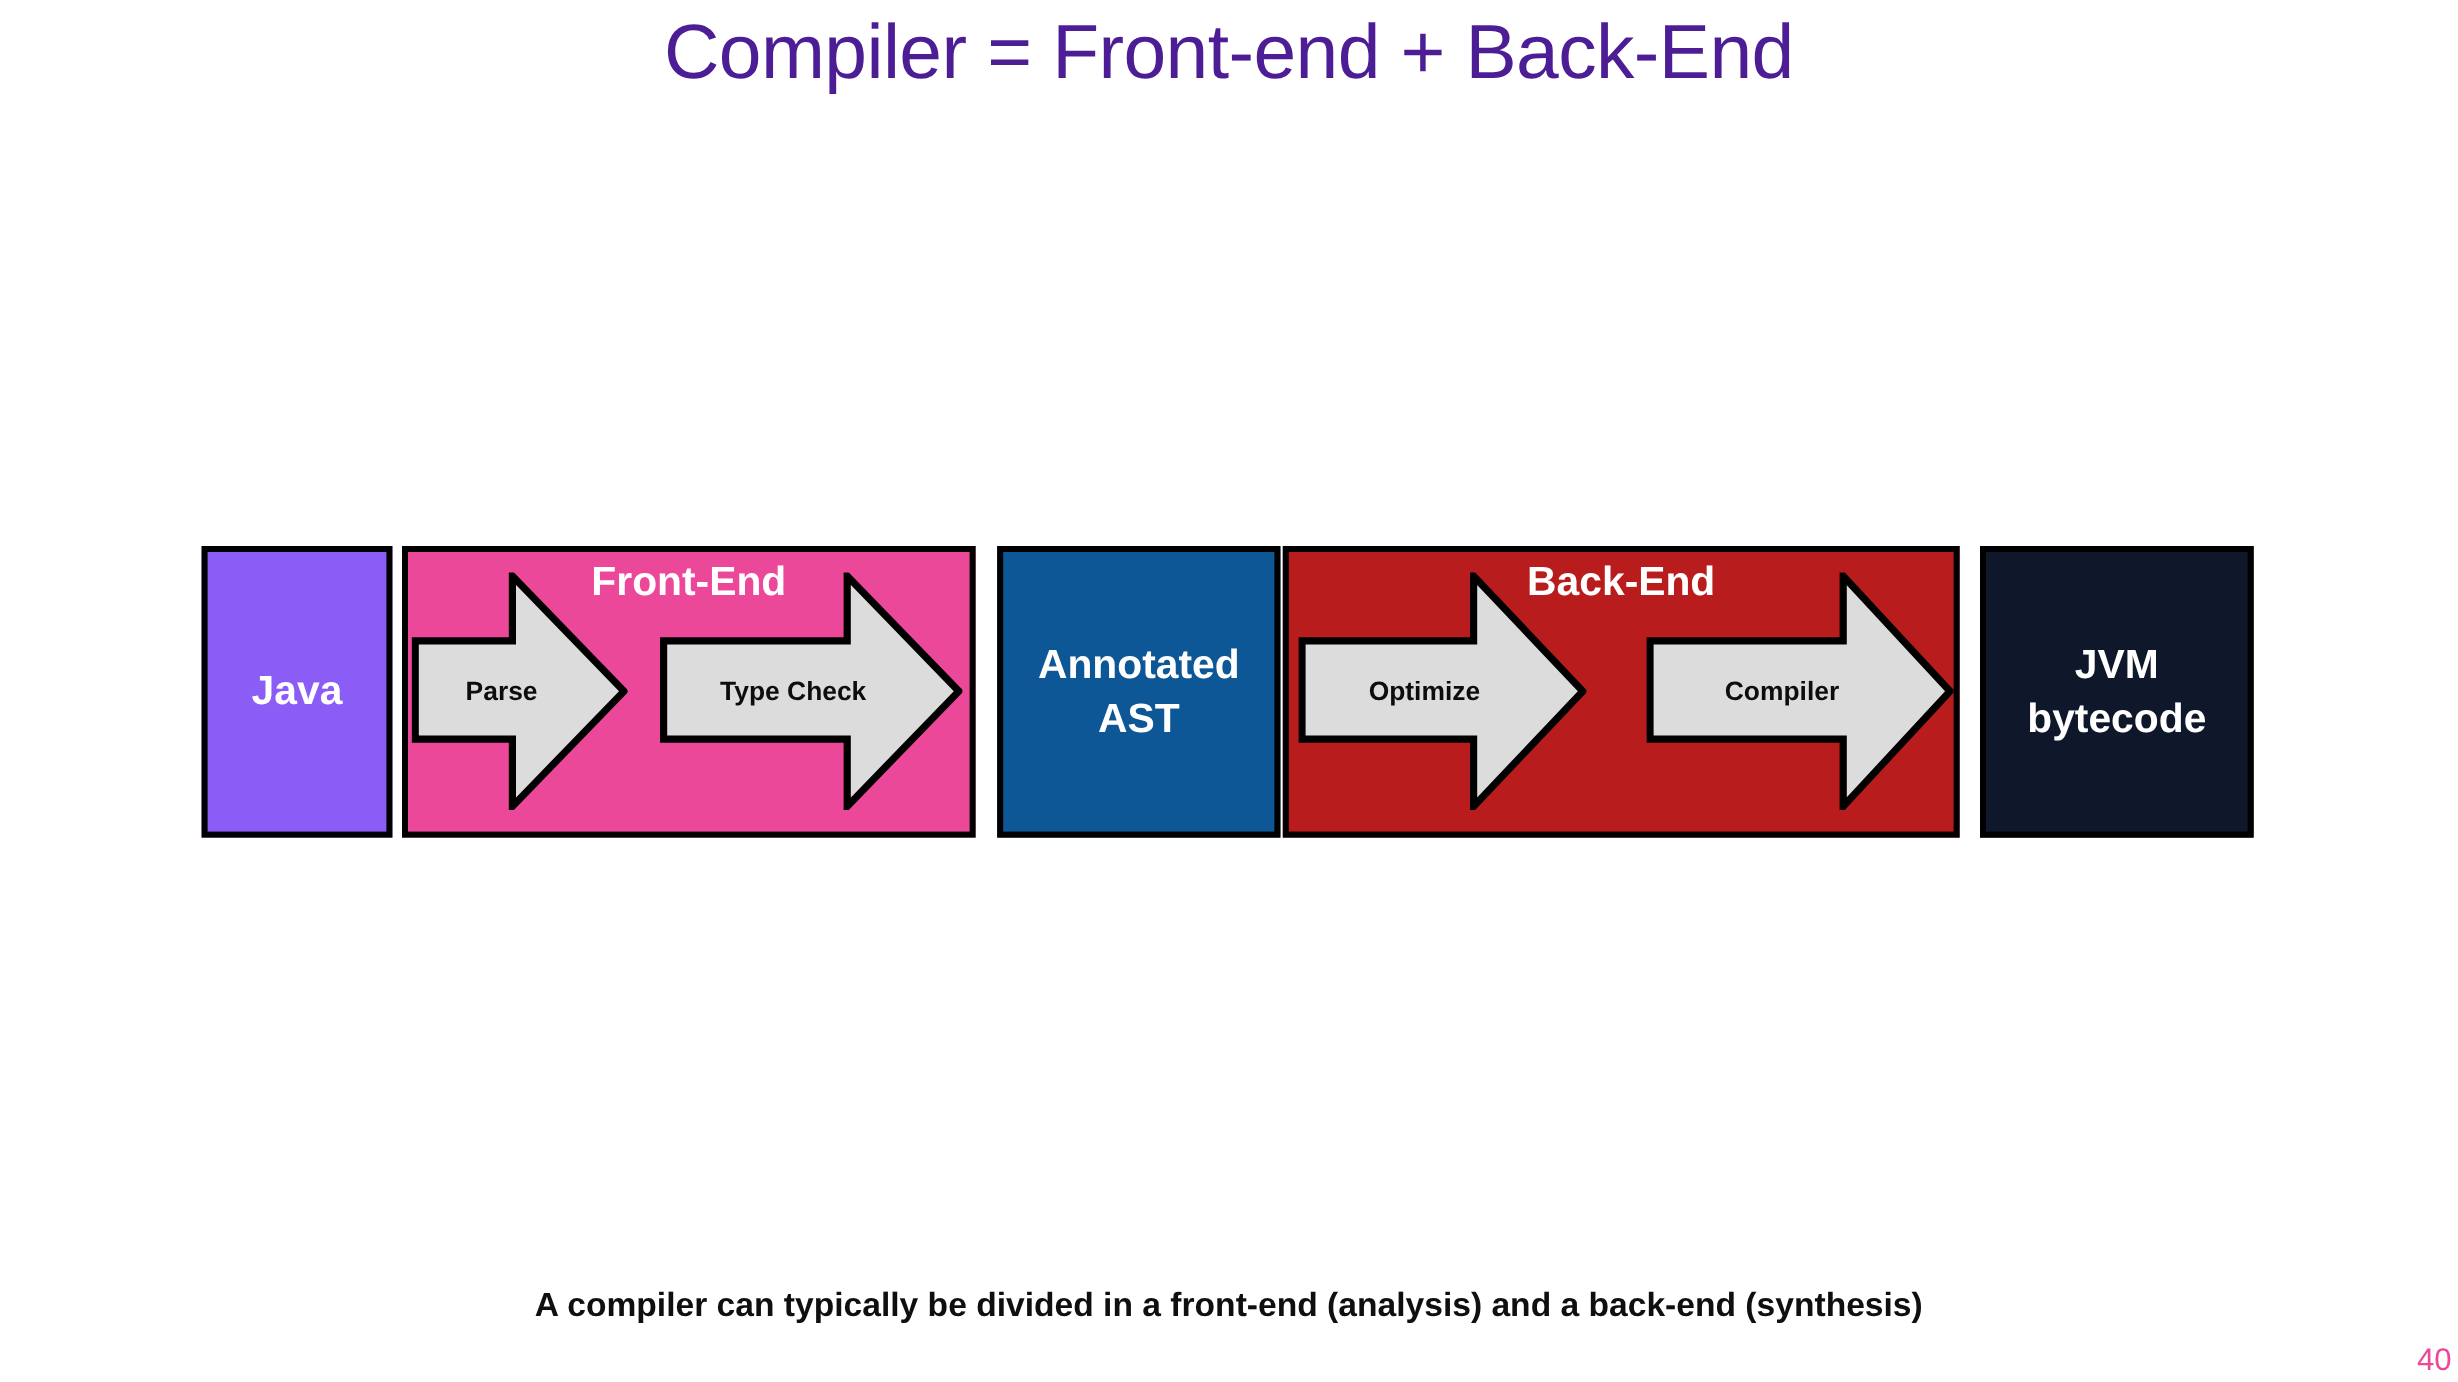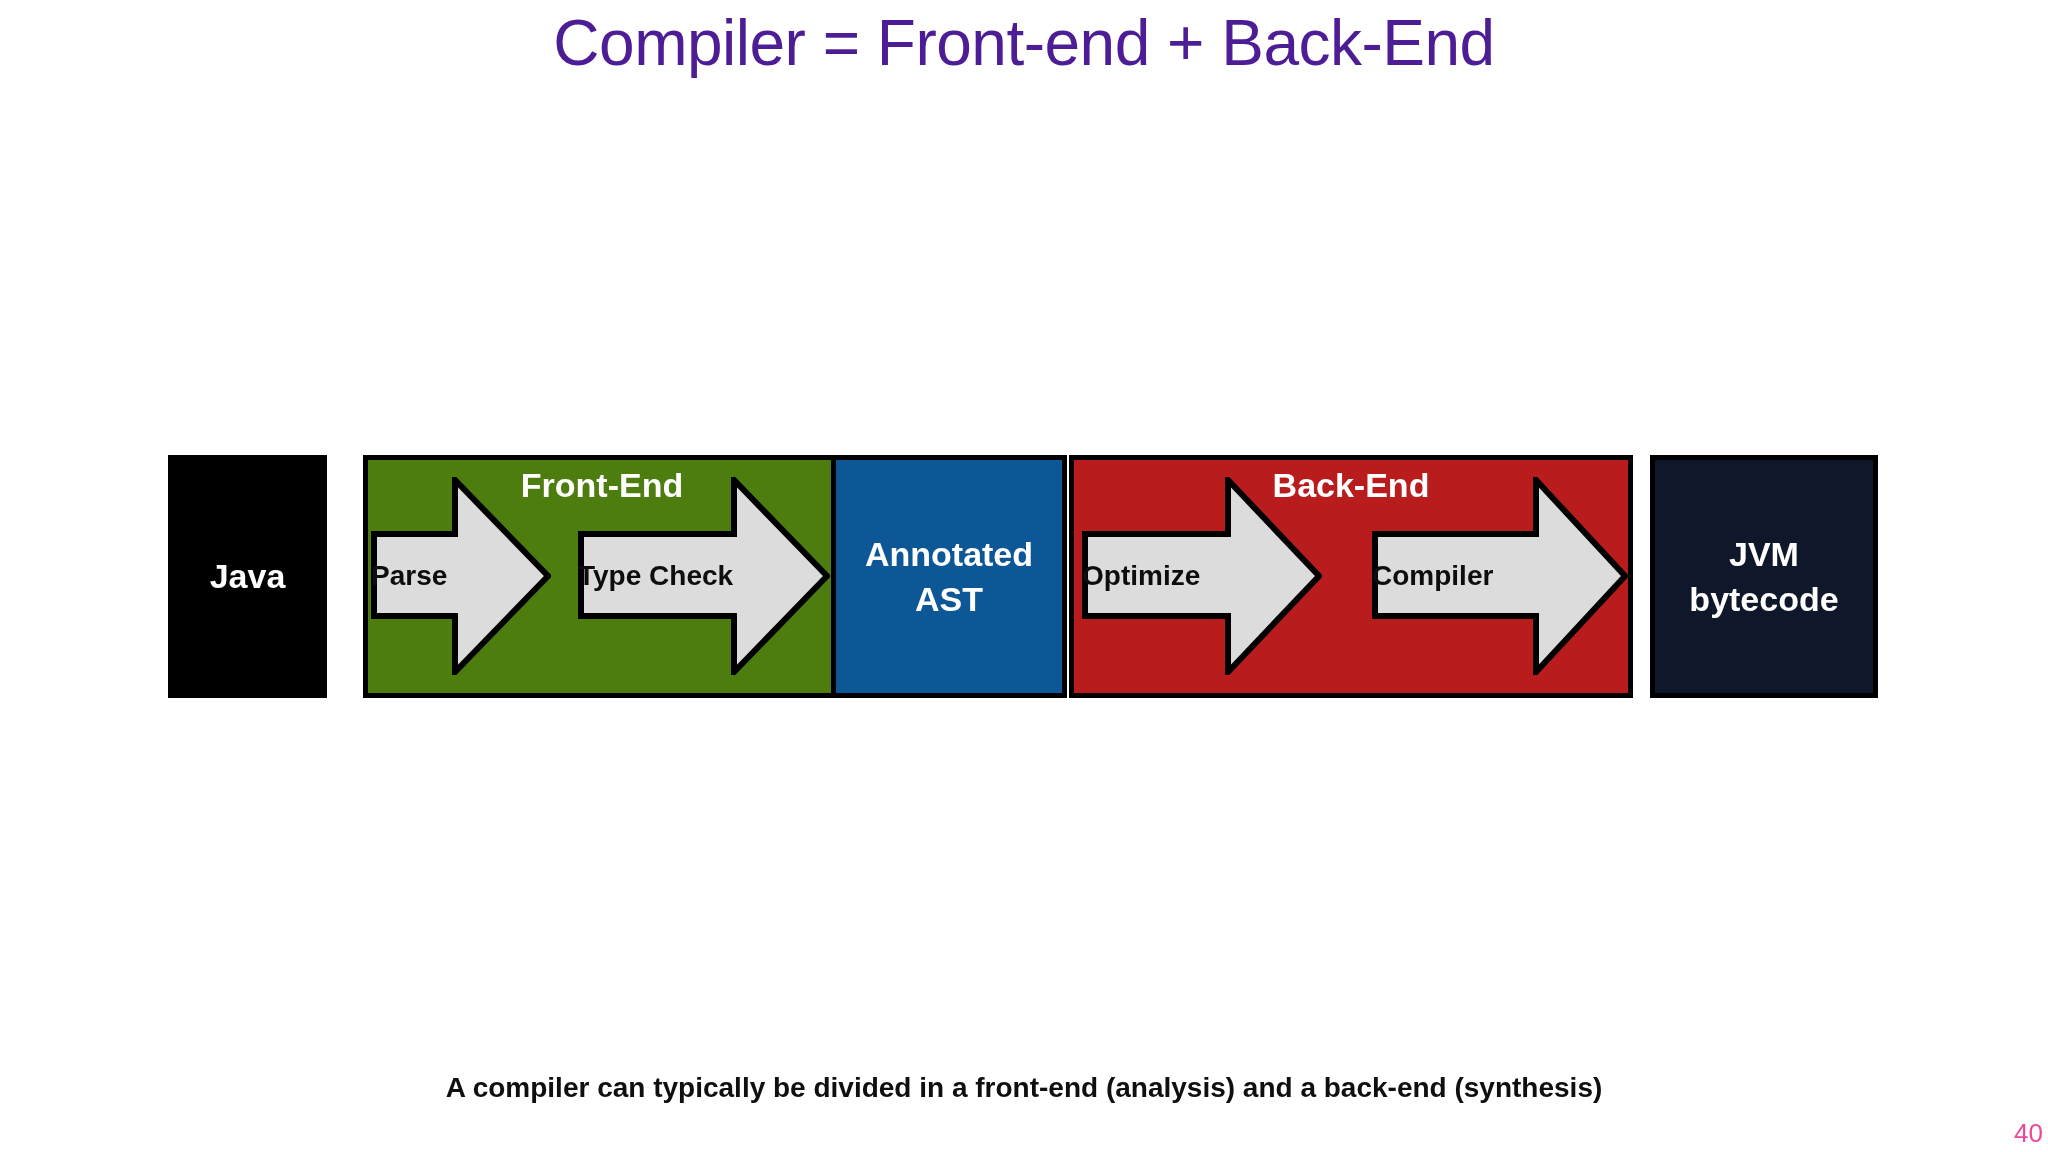--- a/index.html
+++ b/index.html
@@ -49,22 +49,22 @@
   .arrow { position: absolute; top: 17px; }
   .arrow svg { display: block; }
   .arrow polygon { stroke: #000000; stroke-width: 6; stroke-linejoin: miter; }
   .arrow-parse    { left: 3px; }
   .arrow-typecheck{ left: 210px; }
   .arrow-optimize { left: 8px; }
   .arrow-codegen  { left: 298px; }
 
   .arrow-label {
     position: absolute; top: 50%; transform: translateY(-50%);
-    left: 0; 
-    color: #0d0d0d; font-weight: 700; font-size: 28px;
+    left: 0; text-align: center;
+    color: #0d0d0d; font-weight: 700; font-size: 22px;
     white-space: nowrap;
   }
   .arrow-parse     .arrow-label { width: 150px; }
   .arrow-typecheck .arrow-label { width: 222px; }
   .arrow-optimize  .arrow-label { width: 210px; }
   .arrow-codegen   .arrow-label { width: 226px; }
 
   .caption {
     position: absolute; top: 1072px; left: 0; width: 100%;
     text-align: center;
@@ -76,25 +76,25 @@
     font-size: 26px; font-weight: 400; color: #ec4899;
   }
 </style>
 </head>
 <body>
 
 <div class="slide">
 
   <div class="title">Compiler = Front-end + Back-End</div>
 
-  <div class="box box-java" style="background-color: #000000;">
+  <div class="box box-java" style="background-color: #8b5cf6;">
     <div>Java</div>
   </div>
 
-  <div class="stage stage-frontend" style="background-color: #4d7c0f; margin-left: 28px;">
+  <div class="stage stage-frontend" style="background-color: #ec4899;">
     <div class="stage-label">Front-End</div>
 
     <div class="arrow arrow-parse">
       <svg width="180" height="198" viewBox="0 0 180 198" aria-hidden="true">
         <polygon points="3,57 84,57 84,3 177,99 84,195 84,139 3,139" fill="#dcdcdc"></polygon>
       </svg>
       <div class="arrow-label">Parse</div>
     </div>
 
     <div class="arrow arrow-typecheck">

